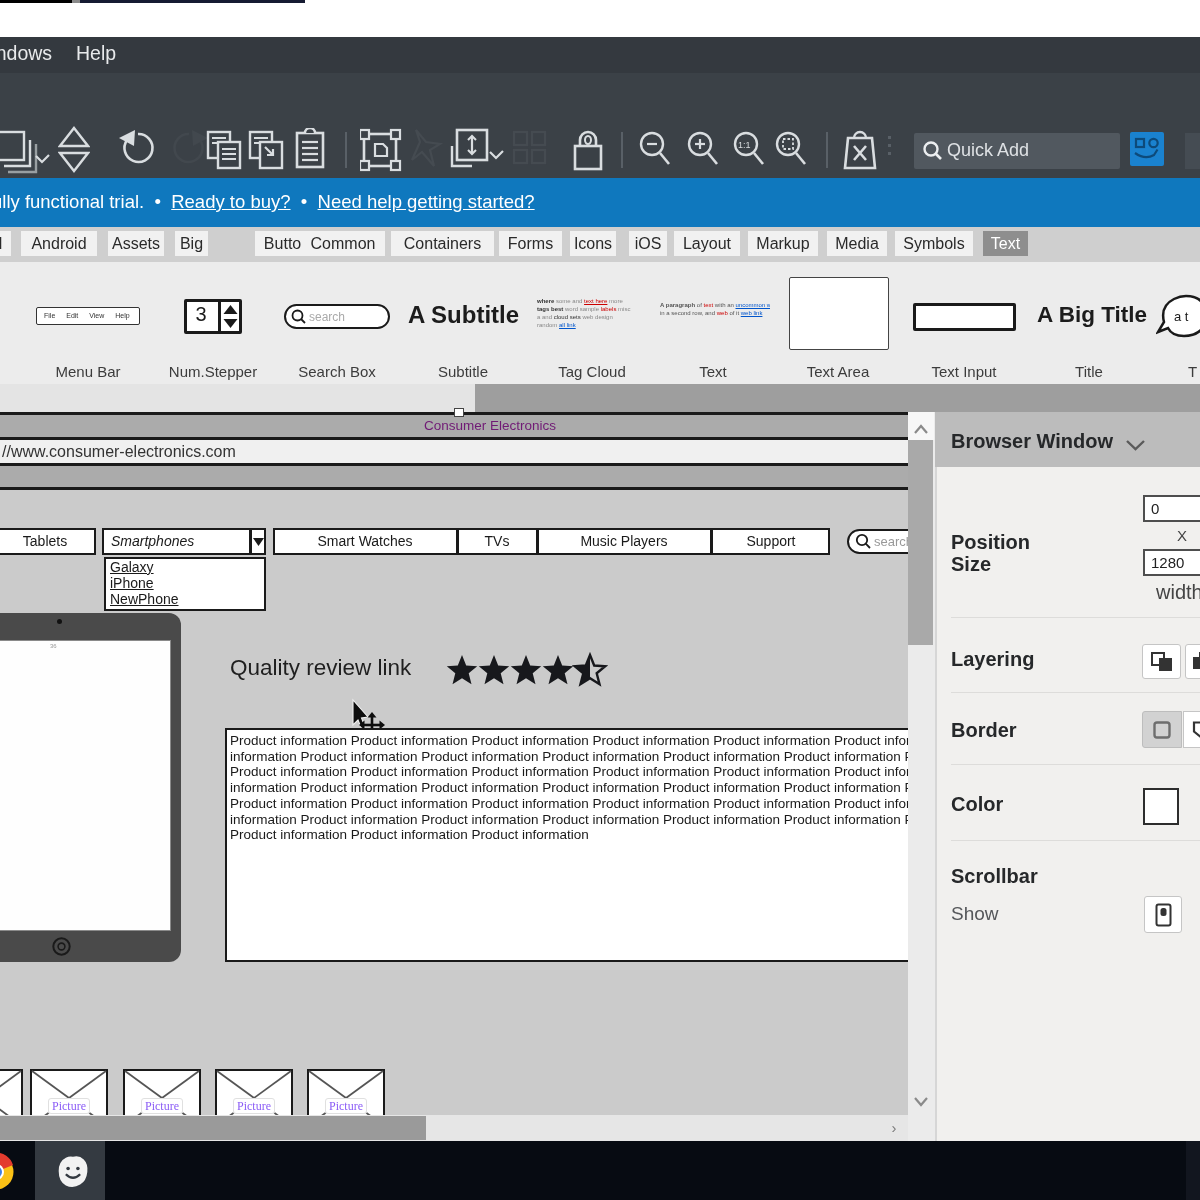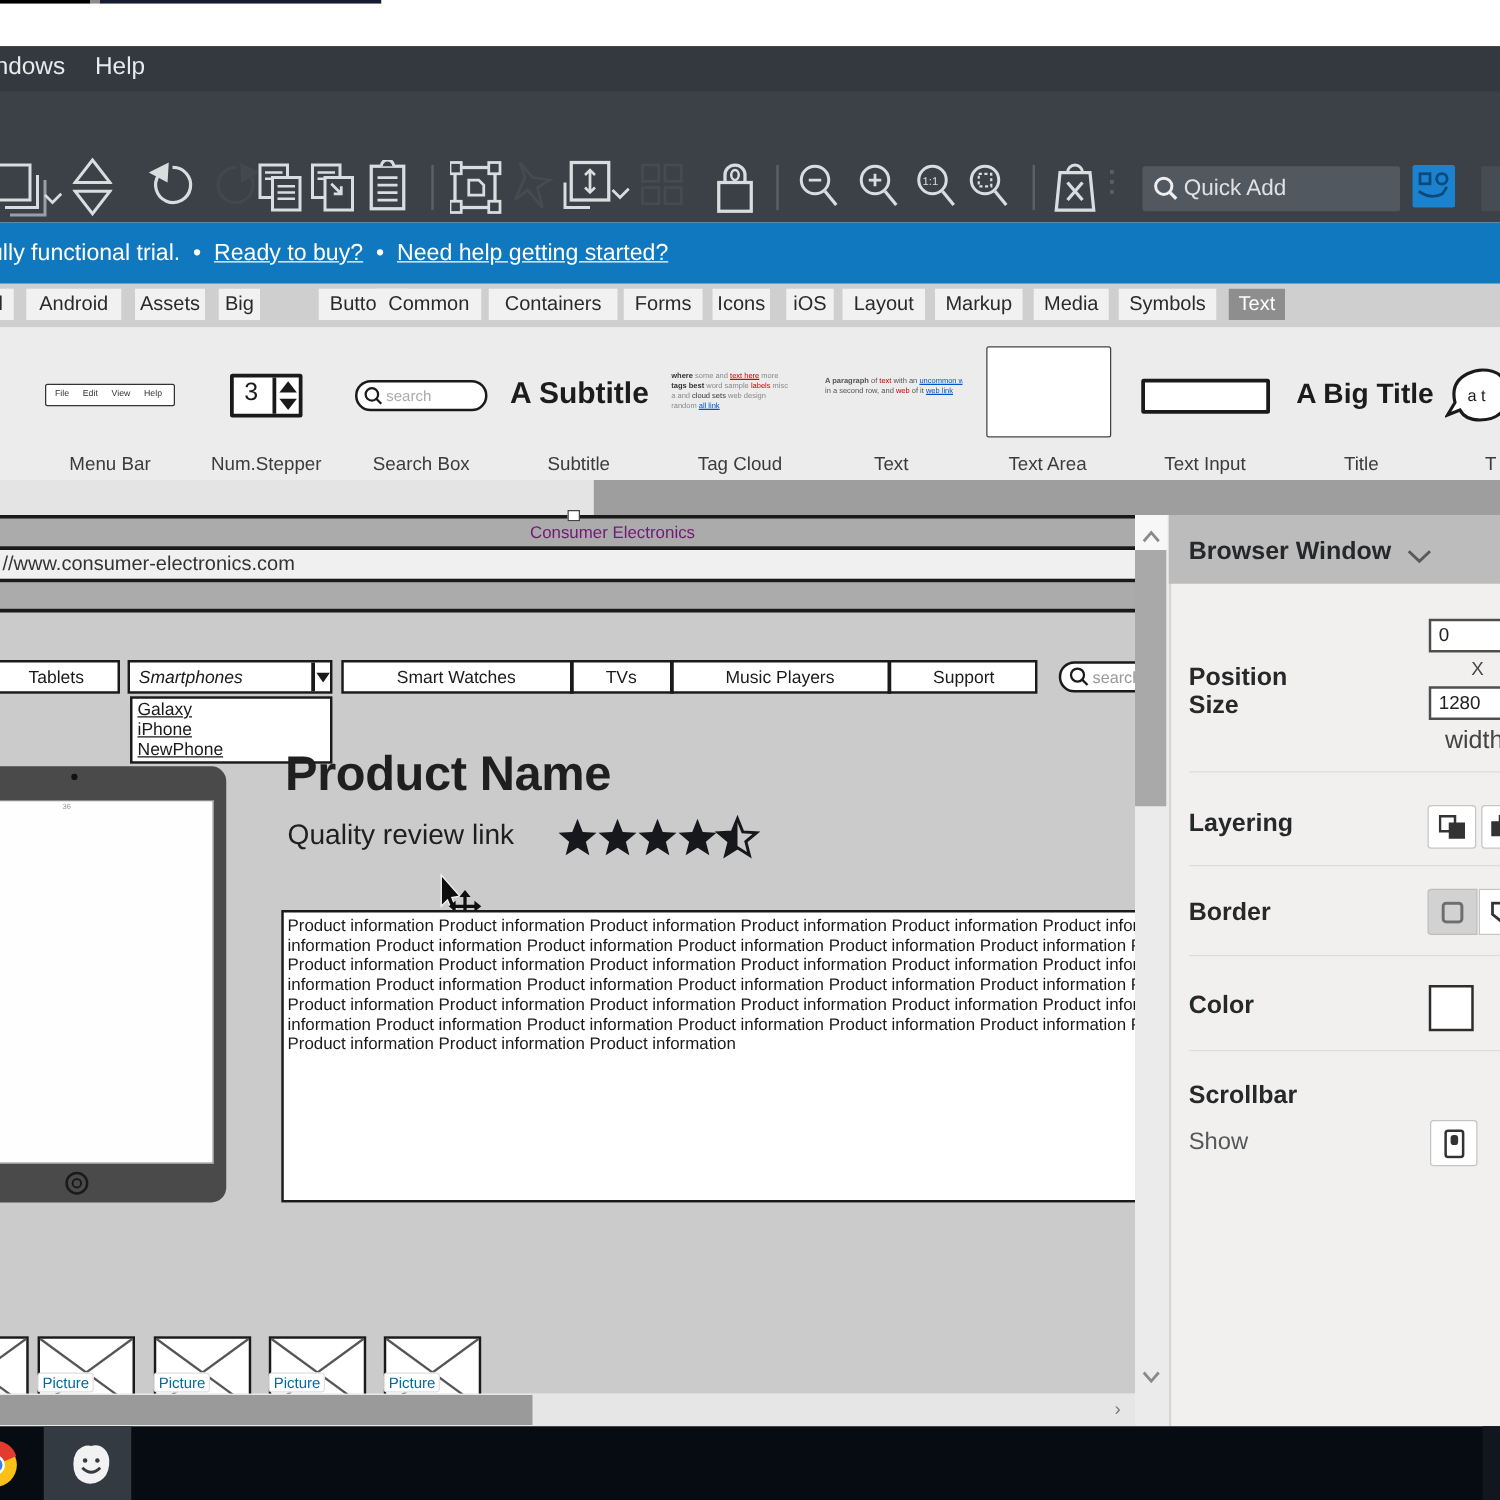--- a/index.html
+++ b/index.html
@@ -268,21 +268,20 @@
 
     <div class="abs" style="left:-60px;top:201px;width:241px;height:349px;background:#4a4a4a;border-radius:12px;"></div>
     <div class="abs" style="left:57px;top:207px;width:5px;height:5px;background:#111;border-radius:50%;"></div>
     <div class="abs" style="left:-50px;top:228px;width:221px;height:291px;background:#fefefe;border:1px solid #8a8a8a;"></div>
     <div class="abs" style="left:50px;top:231px;font-size:6px;color:#999;">36</div>
     <svg class="abs" style="left:51px;top:524px;" width="21" height="21" viewBox="0 0 21 21">
       <circle cx="10.5" cy="10.5" r="8.2" fill="none" stroke="#1a1a1a" stroke-width="2"></circle>
       <circle cx="10.5" cy="10.5" r="3.4" fill="none" stroke="#1a1a1a" stroke-width="1.6"></circle>
     </svg>
 
-    <div class="abs" style="left:228px;top:187px;font-size:39px;line-height:1.1;font-weight:bold;letter-spacing:-0.3px;color:#1f1f1f;">Product Name</div>
     <div class="abs" style="left:230px;top:244px;font-size:22.5px;line-height:1.1;color:#1f1f1f;">Quality review link</div>
 
     <svg class="abs" style="left:446px;top:240px;" width="164" height="40" viewBox="0 0 164 40">
       <g fill="#17181c">
         <path d="M16,3 L20.2,13.5 L31.2,14.2 L22.7,21.3 L25.5,32.2 L16,26.2 L6.5,32.2 L9.3,21.3 L0.8,14.2 L11.8,13.5 Z"></path>
         <path d="M48,3 L52.2,13.5 L63.2,14.2 L54.7,21.3 L57.5,32.2 L48,26.2 L38.5,32.2 L41.3,21.3 L32.8,14.2 L43.8,13.5 Z"></path>
         <path d="M80,3 L84.2,13.5 L95.2,14.2 L86.7,21.3 L89.5,32.2 L80,26.2 L70.5,32.2 L73.3,21.3 L64.8,14.2 L75.8,13.5 Z"></path>
         <path d="M112,3 L116.2,13.5 L127.2,14.2 L118.7,21.3 L121.5,32.2 L112,26.2 L102.5,32.2 L105.3,21.3 L96.8,14.2 L107.8,13.5 Z"></path>
       </g>
       <path d="M144,3 L148.2,13.5 L159.2,14.2 L150.7,21.3 L153.5,32.2 L144,26.2 L134.5,32.2 L137.3,21.3 L128.8,14.2 L139.8,13.5 Z" fill="none" stroke="#17181c" stroke-width="2.4"></path>
@@ -304,21 +303,21 @@
         <polygon points="26,15 21.5,20.5 30.5,20.5"></polygon>
         <polygon points="26,41 21.5,35.5 30.5,35.5"></polygon>
       </g>
     </svg>
 
     <div class="abs" style="left:225px;top:316px;width:780px;height:234px;background:#fff;border:2.5px solid #1a1a1a;"></div>
     <div class="abs" style="left:230px;top:321px;font-size:13.5px;line-height:15.7px;color:#1a1a1a;white-space:pre;">Product information Product information Product information Product information Product information Product information Product<br>information Product information Product information Product information Product information Product information Product inform<br>Product information Product information Product information Product information Product information Product information Product<br>information Product information Product information Product information Product information Product information Product inform<br>Product information Product information Product information Product information Product information Product information Product<br>information Product information Product information Product information Product information Product information Product inform<br>Product information Product information Product information</div>
 
     <style>
       .pic{position:absolute;top:657px;width:78px;height:60px;background:#fff;border:2.5px solid #1a1a1a;}
-      .pic-label{position:absolute;top:687px;font-size:12px;color:#0369a1;text-align:left;}
+      .pic-label{position:absolute;top:687px;font-size:12px;color:#8b5cf6;text-align:center;font-family:Liberation Serif, serif;}
       .pic-label span{background:#fff;padding:0 3px;border:1px solid #e0e0e0;border-radius:3px;}
     </style>
     <div class="pic" style="left:-55px;"></div>
     <svg class="abs" style="left:-55px;top:657px;" width="78" height="58" viewBox="0 0 78 58">
         <line x1="2" y1="2" x2="76" y2="56" stroke="#555" stroke-width="1.8"></line>
         <line x1="76" y1="2" x2="2" y2="56" stroke="#555" stroke-width="1.8"></line>
       </svg>
     <div class="pic" style="left:30px;"></div>
     <svg class="abs" style="left:30px;top:657px;" width="78" height="58" viewBox="0 0 78 58">
         <line x1="2" y1="2" x2="76" y2="56" stroke="#555" stroke-width="1.8"></line>

